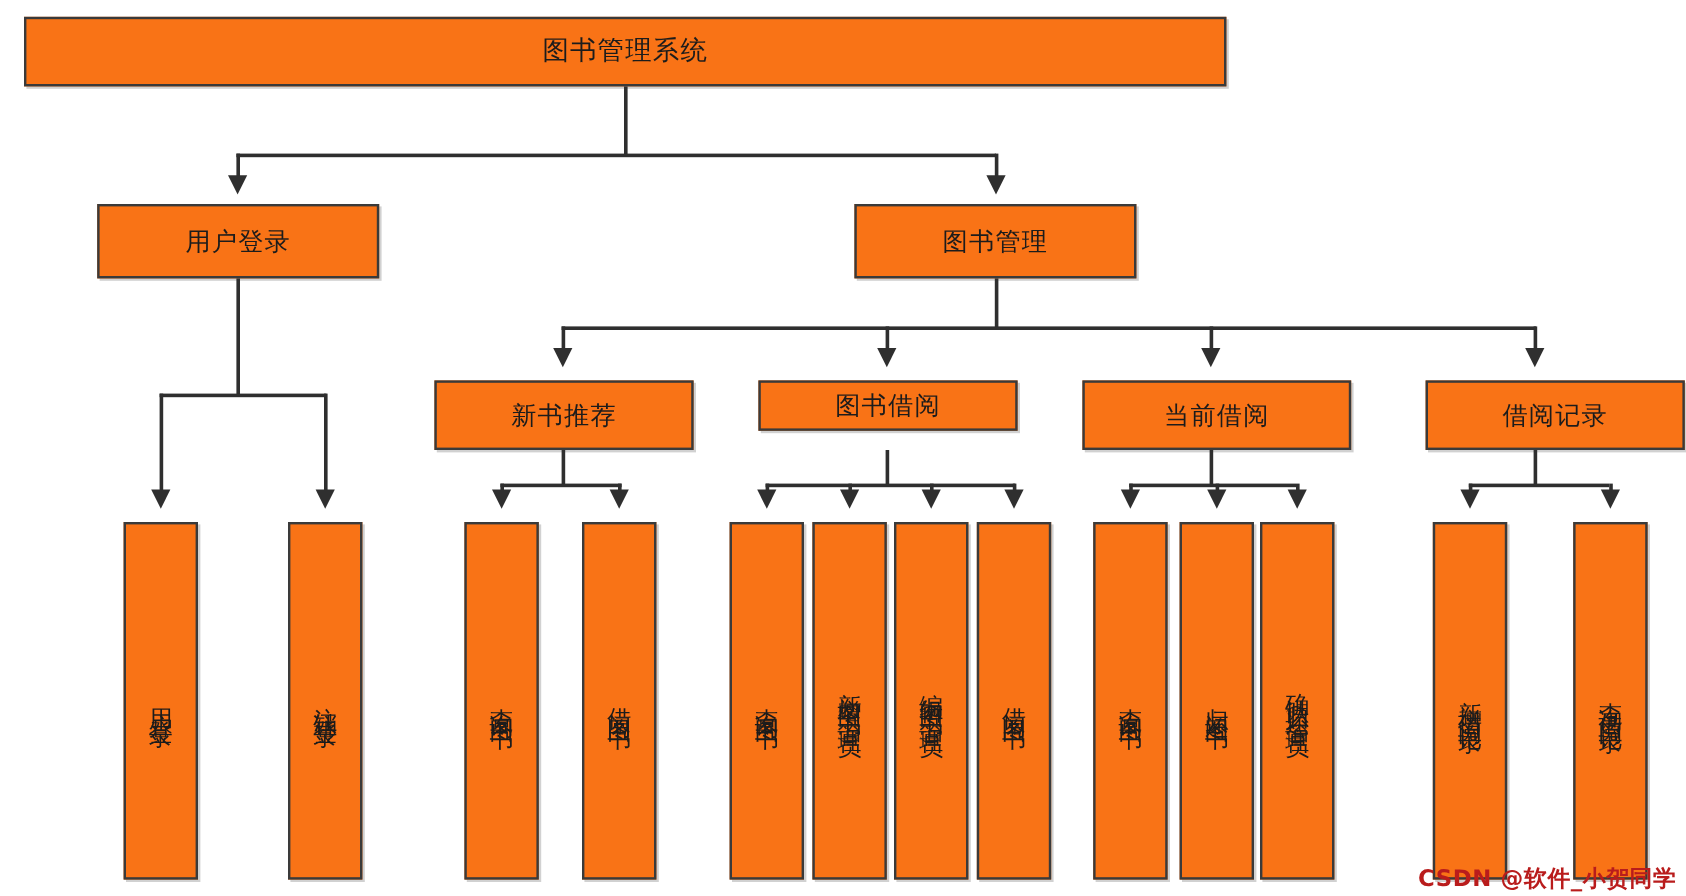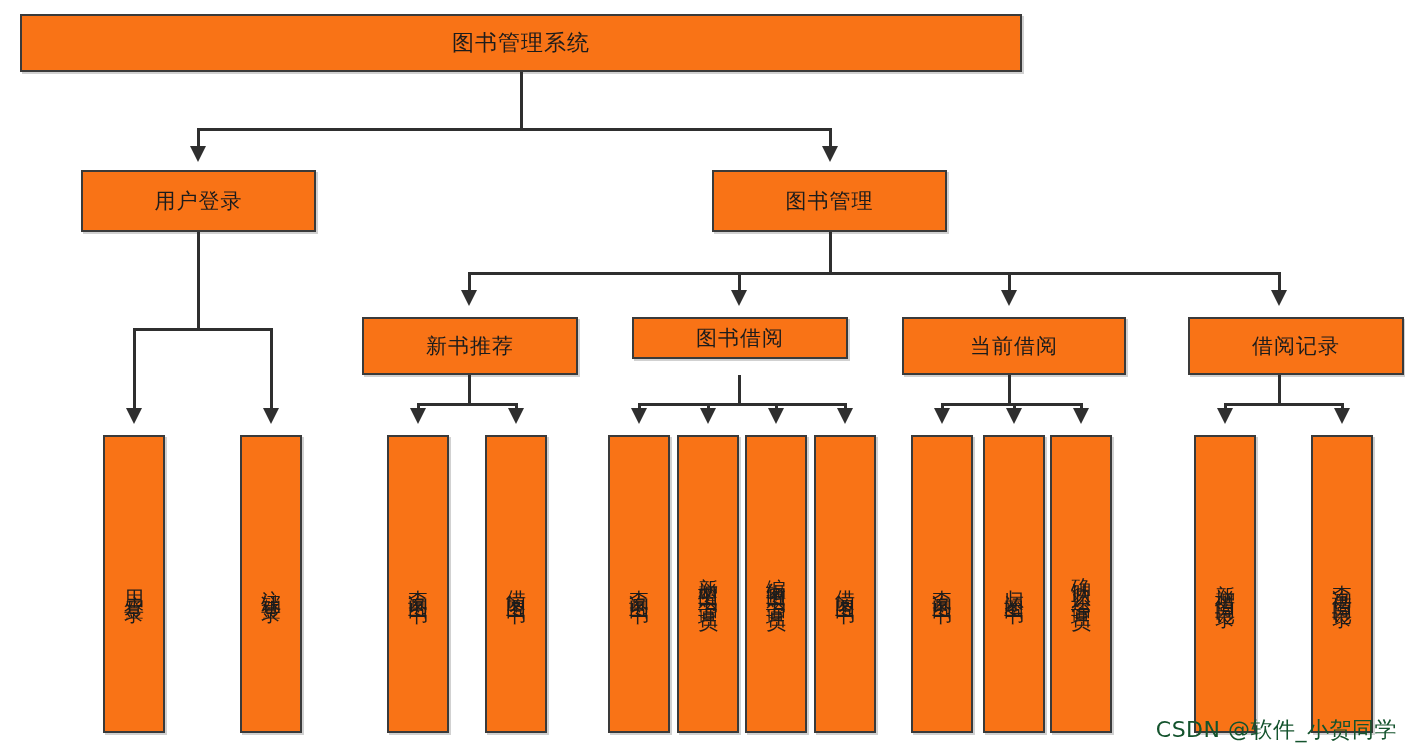--- a/index.html
+++ b/index.html
@@ -61,24 +61,25 @@
     border-left: 8px solid transparent;
     border-right: 8px solid transparent;
     border-top: 16px solid #2f2f2f;
   }
 
   
   #watermark {
     position: absolute;
     right: 8px;
     bottom: 2px;
-    font-size: 22px;
-    color: #14532d;
+    font-size: 19px;
+    color: #b91c1c;
     white-space: nowrap;
     letter-spacing: 0.5px;
+    font-weight: bold;
   }
 </style>
 </head>
 <body>
 
 <div id="canvas">
 
   <div class="node h root" style="left:20px; top:14px; width:1002px; height:58px;">
     <span>图书管理系统</span>
   </div>

